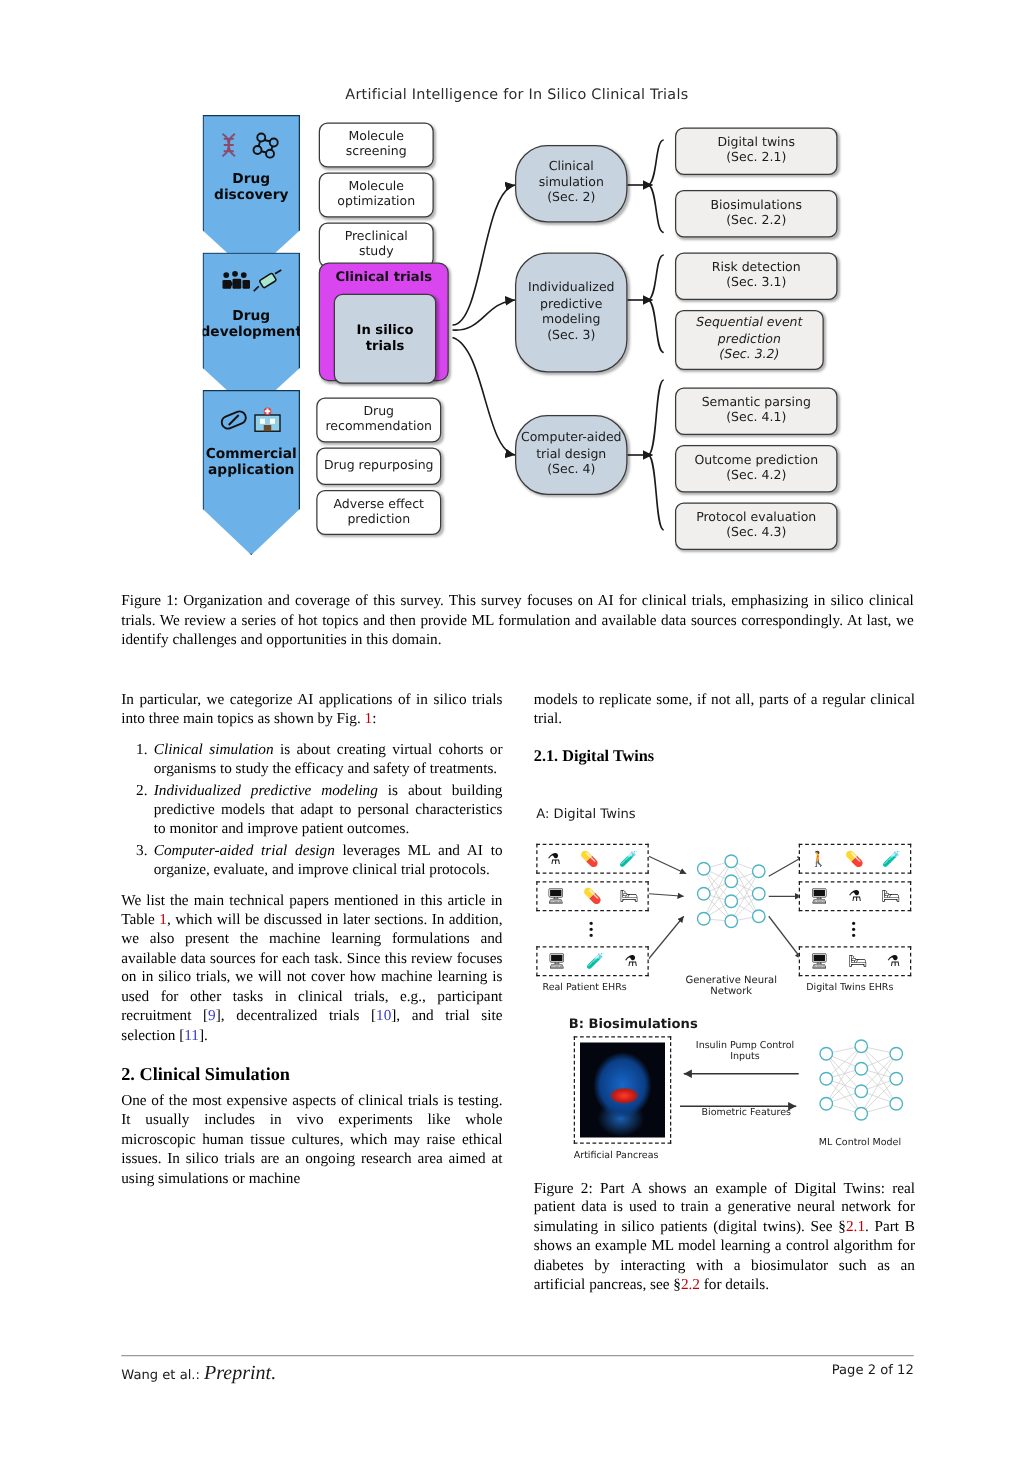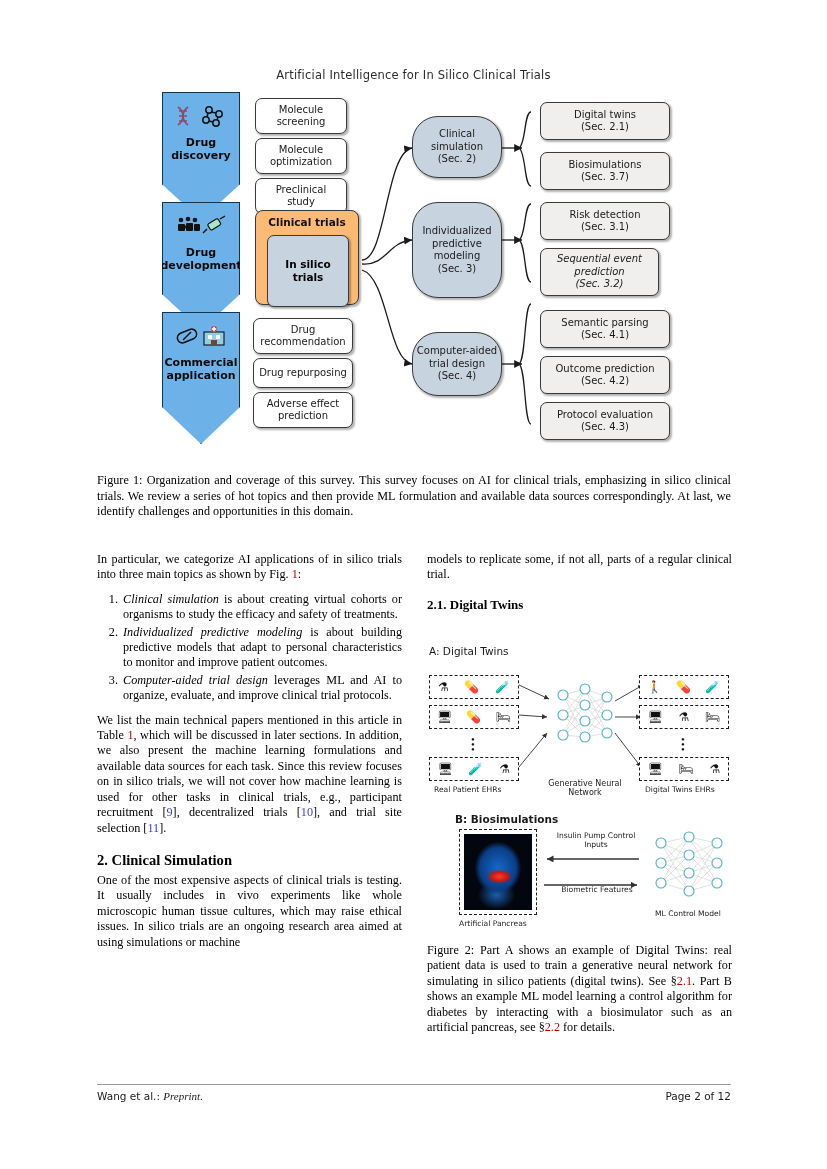--- a/index.html
+++ b/index.html
@@ -60,21 +60,21 @@
   .fbox.bluegray { background:#C8D3E0;border-radius:26px; }
 
   
   .col-a { }      
   .col-b { }      
   .col-c { }      
 
   
   .ct-outer {
     position:absolute; left:105px; top:118px; width:104px; height:95px;
-    border:1.4px solid #3a3a3a; border-radius:8px; background:#fdba74;
+    border:1.4px solid #3a3a3a; border-radius:8px; background:#d946ef;
     box-shadow:1.5px 1.5px 2px rgba(0,0,0,.30);
   }
   .ct-title {
     position:absolute; top:5px; left:0; width:100%;
     text-align:center;
     font-family:"DejaVu Sans", sans-serif;
     font-weight:bold; font-size:10.5px; color:#111;
   }
   .ct-inner {
     position:absolute; left:11px; top:24px; width:82px; height:72px;
@@ -144,21 +144,21 @@
       #03060f;
     border:0;
   }
   #fig2-caption { position:absolute; left:427px; top:943px; width:305px;
     font-size:12.2px; line-height:15.4px; text-align:justify; }
 
   
   .footrule { position:absolute; left:97px; top:1084px; width:634px; height:1px; background:#9a9a9a; }
   .footL { position:absolute; left:97px; top:1090px; font-family:"DejaVu Sans", sans-serif; font-size:10.5px; color:#1a1a1a; }
   .footR { position:absolute; right:96px; top:1090px; font-family:"DejaVu Sans", sans-serif; font-size:10.5px; color:#1a1a1a; }
-  .footL i { font-family:"Liberation Serif", serif; font-style:italic; font-size:11px; }
+  .footL i { font-family:"Liberation Serif", serif; font-style:italic; font-size:16px; }
 </style>
 </head>
 <body>
 
 <div class="page">
 
   <div class="runhead">Artificial Intelligence for In Silico Clinical Trials</div>
 
   <div class="fig1">
 
@@ -301,21 +301,21 @@
       <span><span>Individualized</span><br><span>predictive</span><br><span>modeling</span><br><span>(Sec. 3)</span></span>
     </div>
     <div class="fbox bluegray col-b" style="left:262px; top:240px; width:90px; height:64px;">
       <span><span>Computer-aided</span><br><span>trial design</span><br><span>(Sec. 4)</span></span>
     </div>
 
     <div class="fbox grayish col-c" style="left:390px; top:10px; width:130px; height:38px;">
       <span><span>Digital twins</span><br><span>(Sec. 2.1)</span></span>
     </div>
     <div class="fbox grayish col-c" style="left:390px; top:60px; width:130px; height:38px;">
-      <span><span>Biosimulations</span><br><span>(Sec. 3.7)</span></span>
+      <span><span>Biosimulations</span><br><span>(Sec. 2.2)</span></span>
     </div>
     <div class="fbox grayish col-c" style="left:390px; top:110px; width:130px; height:38px;">
       <span><span>Risk detection</span><br><span>(Sec. 3.1)</span></span>
     </div>
     <div class="fbox grayish col-c" style="left:390px; top:156px; width:119px; height:48px;font-style:italic;">
       <span><span>Sequential event</span><br><span>prediction</span><br><span>(Sec. 3.2)</span></span>
     </div>
     <div class="fbox grayish col-c" style="left:390px; top:218px; width:130px; height:38px;">
       <span><span>Semantic parsing</span><br><span>(Sec. 4.1)</span></span>
     </div>

